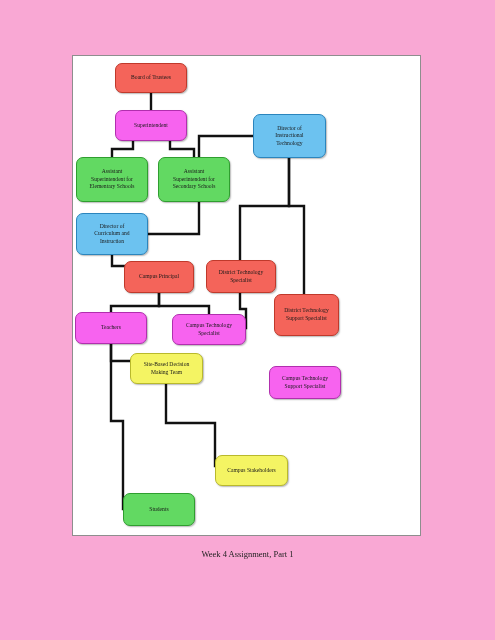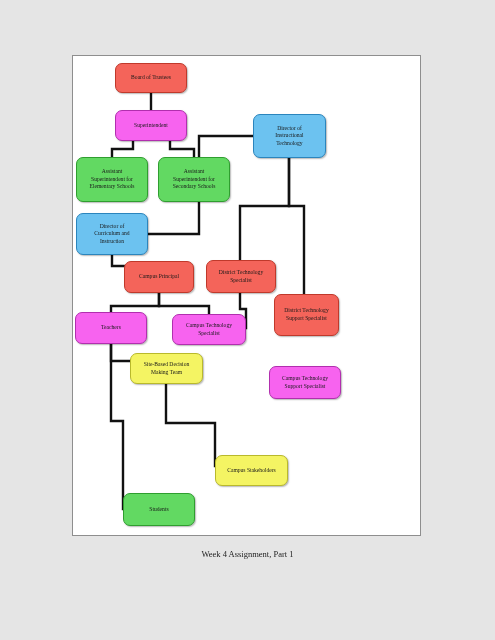--- a/index.html
+++ b/index.html
@@ -12,21 +12,21 @@
     height: 640px;
     font-family: "Liberation Serif", "DejaVu Serif", serif;
     position: relative;
     overflow: hidden;
   }
   #page {
     position: absolute;
     left: 0; top: 0;
     width: 495px;
     height: 640px;
-    background: #e5e5e5;
+    background: #f9a8d4;
   }
   
   #page-frame {
     position: absolute;
     left: 72px;
     top: 55px;
     width: 349px;
     height: 481px;
     border: 1px solid #8e8e8e;
     box-sizing: border-box;

